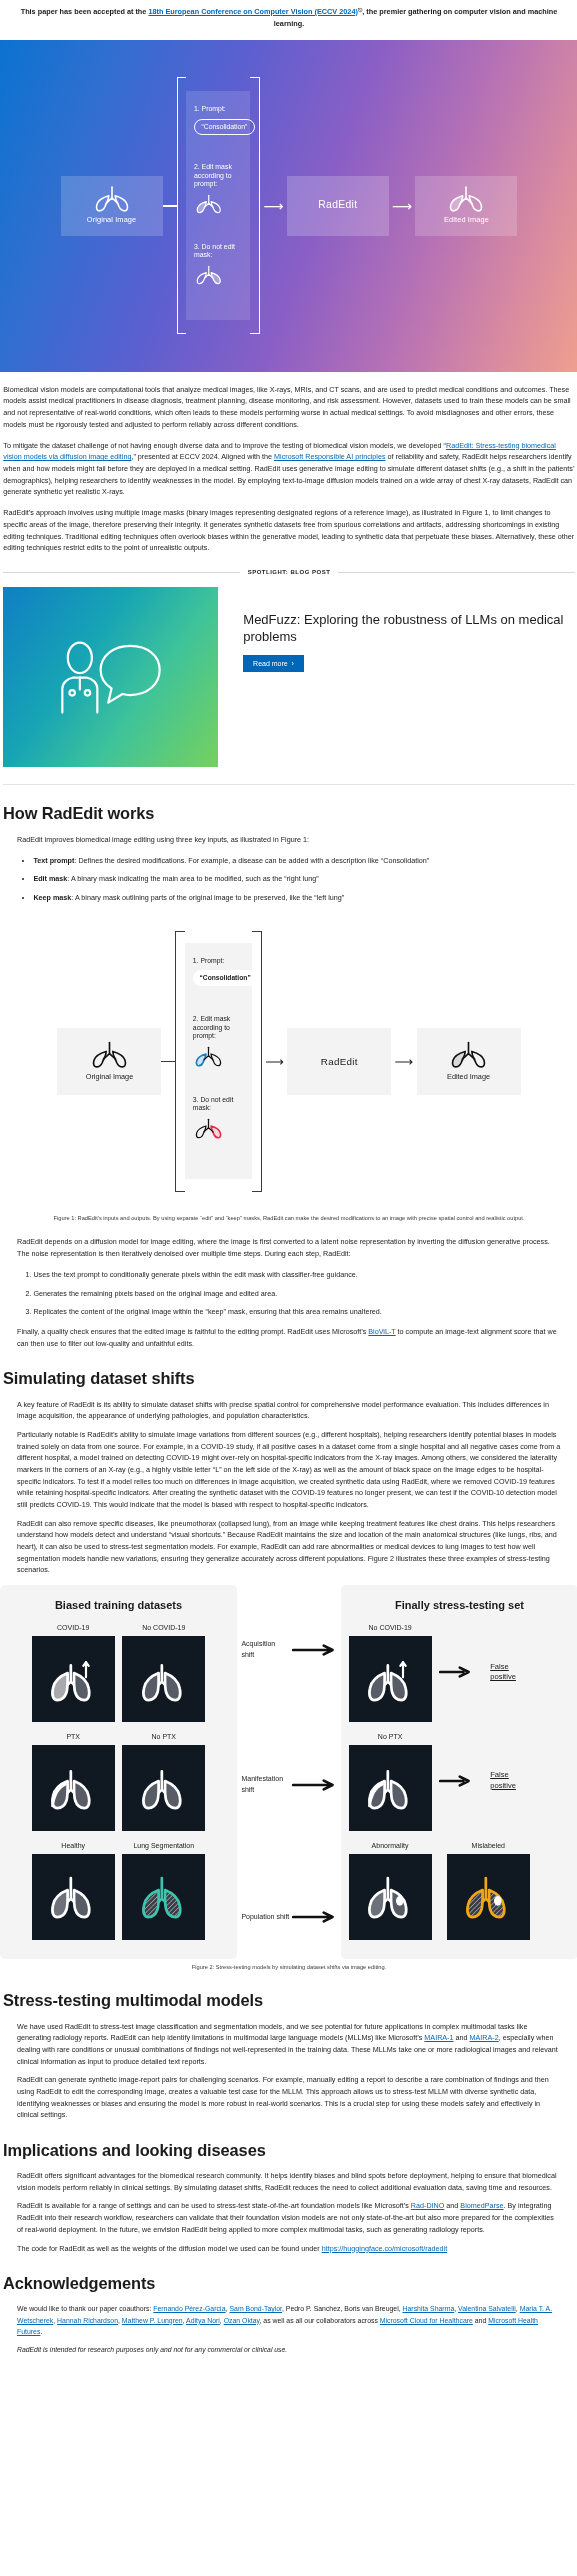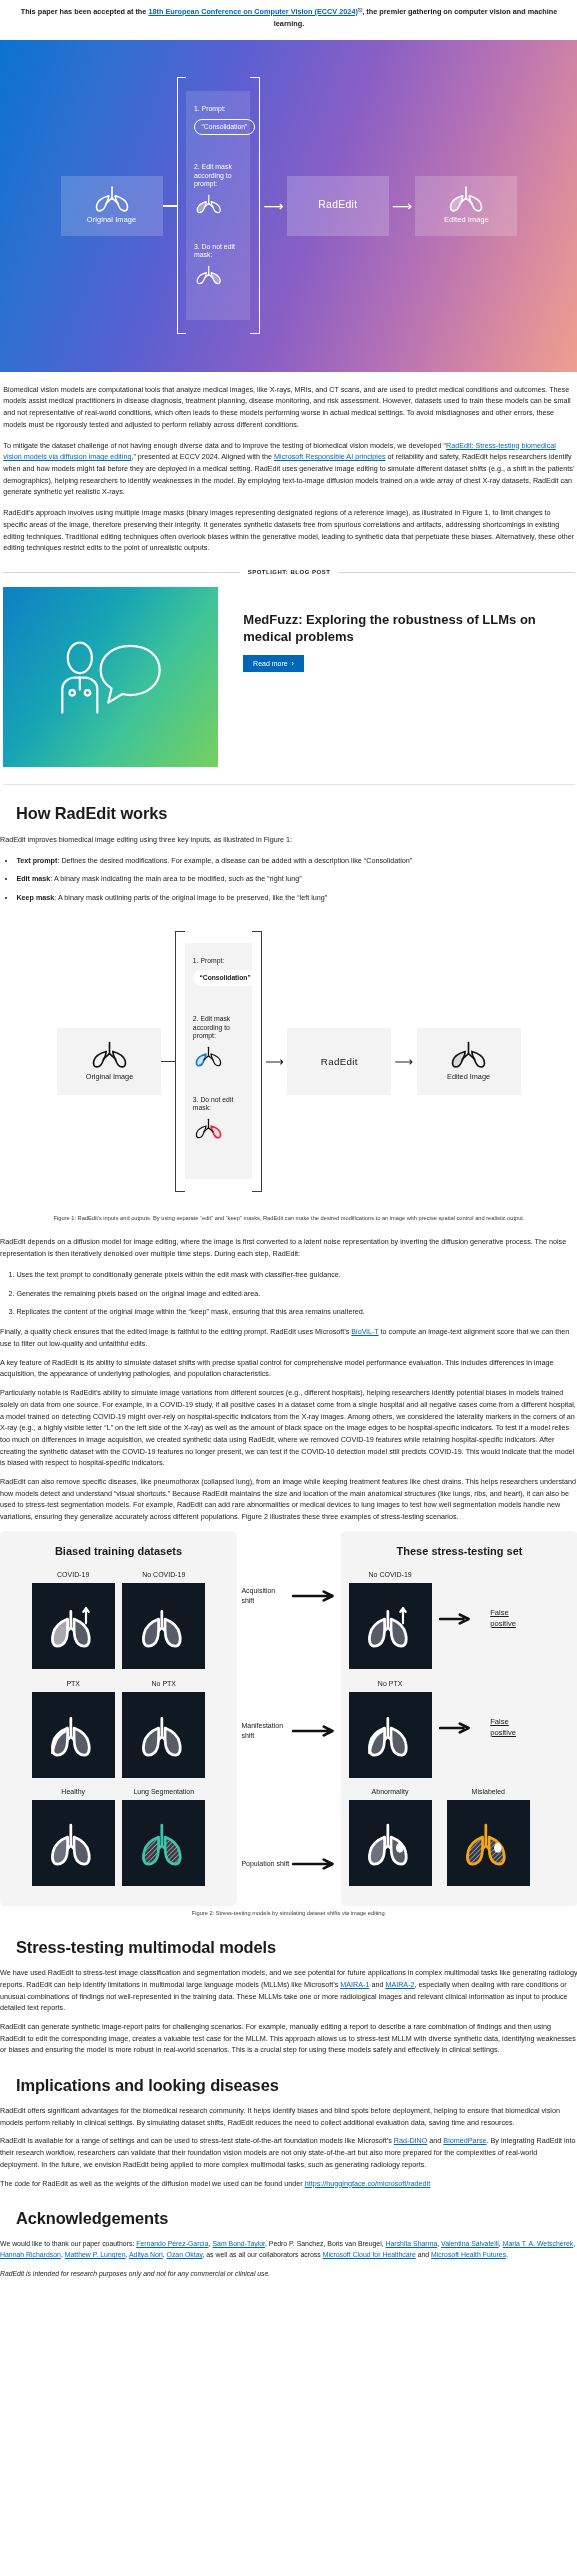--- a/index.html
+++ b/index.html
@@ -8,21 +8,21 @@
     width:578px;
     background:#ffffff;
     font-family:"Liberation Sans", sans-serif;
     color:#1b1b1b;
     font-size:7.2px;
     line-height:1.62;
     -webkit-font-smoothing:antialiased;
   }
   a { color:#0067b8; }
   .wrap { width:578px; }
-  .pad { padding:0 0; }
+  .pad { padding:0 17px; }
 
   
   .accepted {
     text-align:center;
     font-weight:700;
     font-size:7.3px;
     line-height:1.75;
     padding:5.5px 7.6px 8.7px 7.6px;
   }
   .accepted .ext { font-size:5.5px; vertical-align:top; }
@@ -90,35 +90,35 @@
 
   
   .spot-card { display:flex; align-items:stretch; padding:0 3.3px; }
   .spot-img {
     width:215px; height:180px; flex:0 0 215px;
     background:linear-gradient(125deg,#0f7fc4 0%,#17a5b4 38%,#3fc39a 64%,#76d15e 100%);
     display:flex; align-items:center; justify-content:center;
   }
   .spot-text { padding:25px 0 0 25px; }
   .spot-text h3 {
-    margin:0 0 8.7px 0; font-size:13px; line-height:1.3; font-weight:700;
+    margin:0 0 8.7px 0; font-size:13px; line-height:1.3; font-weight:400;
   }
   .spot-text p { margin:0 0 12px 0; font-size:7.3px; }
   .readmore {
     display:inline-flex; align-items:center; gap:3.8px;
     background:#0067b8; color:#fff; border:none;
     padding:4.9px 9.8px; font-size:7px; cursor:pointer;
     font-family:"Liberation Sans", sans-serif;
   }
 
   hr.rule { border:none; border-top:0.5px solid #e3e3e3; margin:16.4px 3.3px 0 3.3px; }
 
   h2.sec {
     font-size:16.4px; font-weight:700; margin:18.6px 0 9.8px 0;
-    padding:0 16px; line-height:1.25; letter-spacing:-0.1px;
+    padding:0 3px; line-height:1.25; letter-spacing:-0.1px;
   }
 
   ul.dots, ol.nums { margin:0 0 8.7px 0; padding-left:16.4px; }
   ul.dots li, ol.nums li { margin:0 0 6.6px 0; }
 
   
   .fig1 {
     position:relative; height:299px; margin:6.6px 0 0 0;
     display:flex; align-items:center; justify-content:center; gap:0;
   }
@@ -326,20 +326,21 @@
   <div class="pad">
     <p style="margin:0 0 9.8px 0">RadEdit depends on a diffusion model for image editing, where the image is first converted to a latent noise representation by inverting the diffusion generative process. The noise representation is then iteratively denoised over multiple time steps. During each step, RadEdit:</p>
     <ol class="nums">
       <li>Uses the text prompt to conditionally generate pixels within the edit mask with classifier-free guidance.</li>
       <li>Generates the remaining pixels based on the original image and edited area.</li>
       <li>Replicates the content of the original image within the “keep” mask, ensuring that this area remains unaltered.</li>
     </ol>
     <p><span>Finally, a quality check ensures that the edited image is faithful to the editing prompt. RadEdit uses Microsoft’s </span><a href="#">BioViL-T</a><span> to compute an image-text alignment score that we can then use to filter out low-quality and unfaithful edits.</span></p>
   </div>
 
+  <h2 class="sec">Simulating dataset shifts</h2>
   <div class="pad">
     <p>A key feature of RadEdit is its ability to simulate dataset shifts with precise spatial control for comprehensive model performance evaluation. This includes differences in image acquisition, the appearance of underlying pathologies, and population characteristics.</p>
     <p>Particularly notable is RadEdit’s ability to simulate image variations from different sources (e.g., different hospitals), helping researchers identify potential biases in models trained solely on data from one source. For example, in a COVID-19 study, if all positive cases in a dataset come from a single hospital and all negative cases come from a different hospital, a model trained on detecting COVID-19 might over-rely on hospital-specific indicators from the X-ray images. Among others, we considered the laterality markers in the corners of an X-ray (e.g., a highly visible letter “L” on the left side of the X-ray) as well as the amount of black space on the image edges to be hospital-specific indicators. To test if a model relies too much on differences in image acquisition, we created synthetic data using RadEdit, where we removed COVID-19 features while retaining hospital-specific indicators. After creating the synthetic dataset with the COVID-19 features no longer present, we can test if the COVID-10 detection model still predicts COVID-19. This would indicate that the model is biased with respect to hospital-specific indicators.</p>
     <p>RadEdit can also remove specific diseases, like pneumothorax (collapsed lung), from an image while keeping treatment features like chest drains. This helps researchers understand how models detect and understand “visual shortcuts.” Because RadEdit maintains the size and location of the main anatomical structures (like lungs, ribs, and heart), it can also be used to stress-test segmentation models. For example, RadEdit can add rare abnormalities or medical devices to lung images to test how well segmentation models handle new variations, ensuring they generalize accurately across different populations. Figure 2 illustrates these three examples of stress-testing scenarios.</p>
   </div>
 
   <div class="fig2">
 
     <div class="f2-panel">
       <h4>Biased training datasets</h4>
@@ -437,21 +438,21 @@
       </div>
       <div class="shiftrow" style="margin-top:66px">
         <div class="shiftlbl">Population shift</div>
         <svg width="45" height="12" viewBox="0 0 82 22">
             <path d="M2 11 H66 M58 3 L74 11 L58 19" stroke="#111" stroke-width="5" fill="none" stroke-linecap="round" stroke-linejoin="round"></path>
           </svg>
       </div>
     </div>
 
     <div class="f2-panel">
-      <h4>These stress-testing set</h4>
+      <h4>Finally stress-testing set</h4>
 
       <div class="f2-row" style="justify-content:flex-start">
         <div class="f2-cellwrap">
           <div class="f2-caption">No COVID-19</div>
           <div class="xray">
             <svg width="52" height="55" viewBox="0 0 96 100">
               <path d="M44 24 v30 M44 54 l-12 12 M44 54 l12 12" stroke="#fff" stroke-width="5" fill="none" stroke-linecap="round"></path>
               <path d="M38 38 C28 42 14 50 11 66 c-3 14 1 22 8 22 c8 0 14-5 17-14 c3-11 2-24 2-36z" fill="#585c66" stroke="#fff" stroke-width="5" stroke-linejoin="round"></path>
               <path d="M50 38 C60 42 74 50 77 66 c3 14-1 22-8 22 c-8 0-14-5-17-14 c-3-11-2-24-2-36z" fill="#585c66" stroke="#fff" stroke-width="5" stroke-linejoin="round"></path>
               <path d="M72 46 v-28 M72 18 l-5 7 M72 18 l5 7" stroke="#fff" stroke-width="4" fill="none" stroke-linecap="round"></path>

